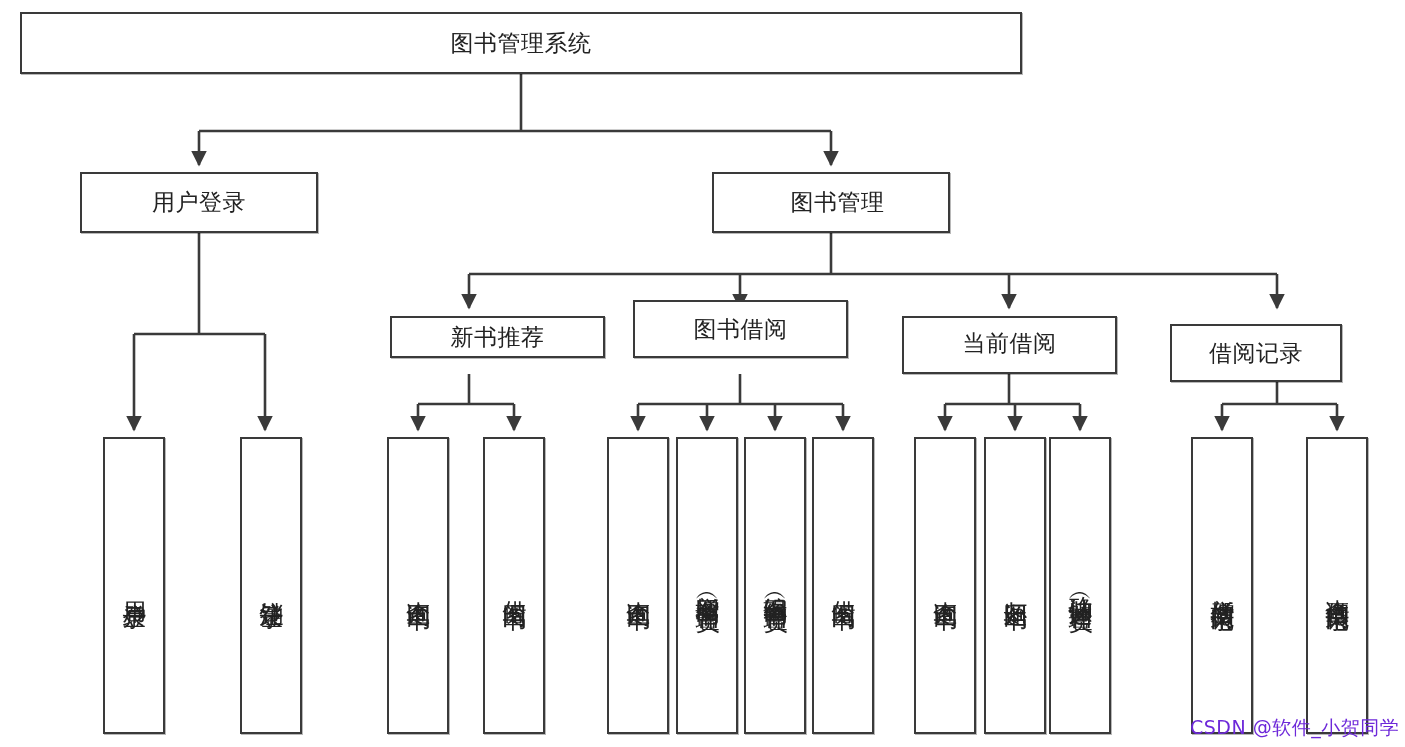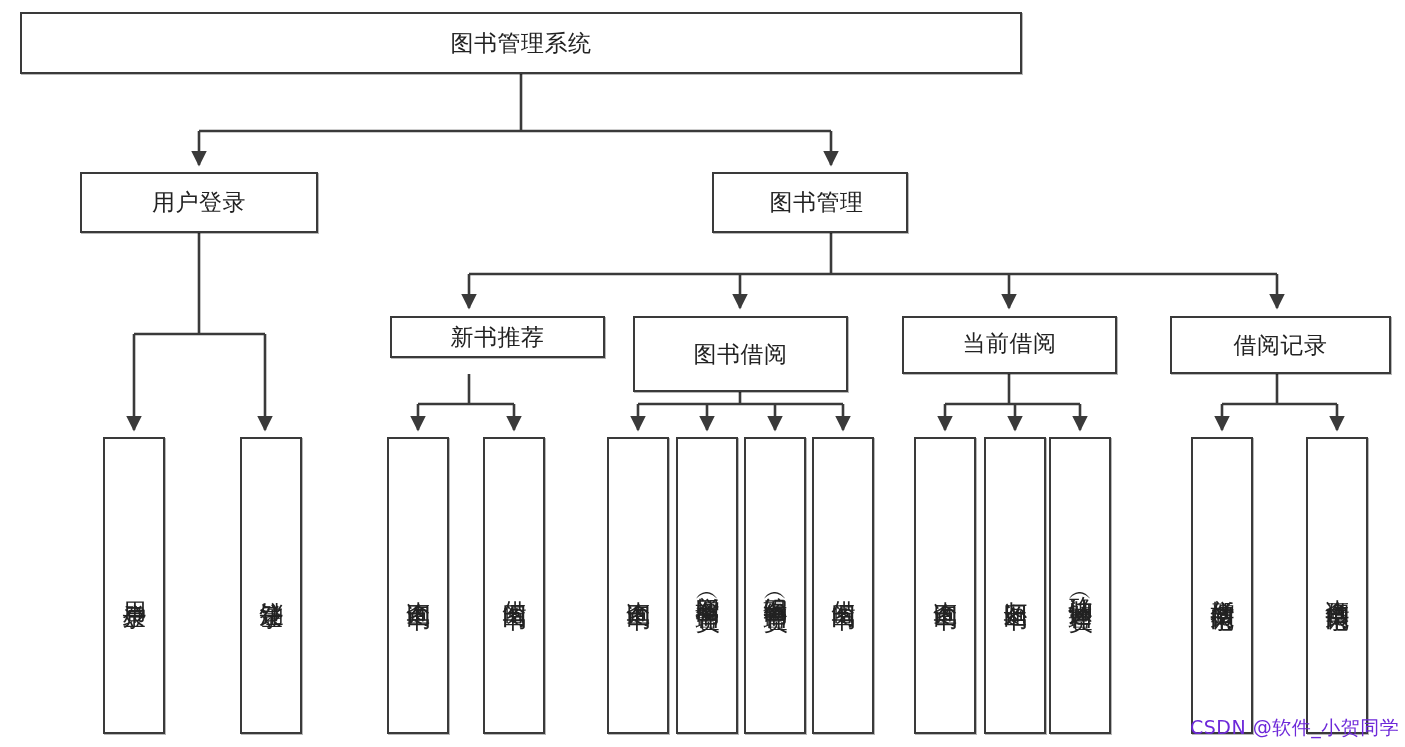--- a/index.html
+++ b/index.html
@@ -124,37 +124,37 @@
   </svg>
 
   <div class="node h" style="left:20px; top:12px; width:1002px; height:62px;">
     <span class="label">图书管理系统</span>
   </div>
 
   <div class="node h" style="left:80px; top:172px; width:238px; height:61px;">
     <span class="label">用户登录</span>
   </div>
 
-  <div class="node h" style="left:712px; top:172px; width:196px; height:61px;padding-left:13px;">
+  <div class="node h" style="left:712px; top:172px; width:238px; height:61px;padding-left:13px;">
     <span class="label">图书管理</span>
   </div>
 
   <div class="node h" style="left:362px; top:316px; width:215px; height:42px;margin-left:28px;">
     <span class="label">新书推荐</span>
   </div>
 
-  <div class="node h" style="left:633px; top:316px; width:215px; height:76px;">
+  <div class="node h" style="left:633px; top:300px; width:215px; height:58px;">
     <span class="label">图书借阅</span>
   </div>
 
   <div class="node h" style="left:902px; top:316px; width:215px; height:58px;font-family:Liberation Mono, monospace;">
     <span class="label">当前借阅</span>
   </div>
 
-  <div class="node h" style="left:1170px; top:316px; width:221px; height:58px;">
+  <div class="node h" style="left:1170px; top:324px; width:172px; height:58px;">
     <span class="label">借阅记录</span>
   </div>
 
   <div class="node v" style="left:103px; top:437px; width:62px; height:297px;">
     <span class="label">用户登录</span>
   </div>
 
   <div class="node v" style="left:240px; top:437px; width:62px; height:297px;">
     <span class="label">注销登录</span>
   </div>

